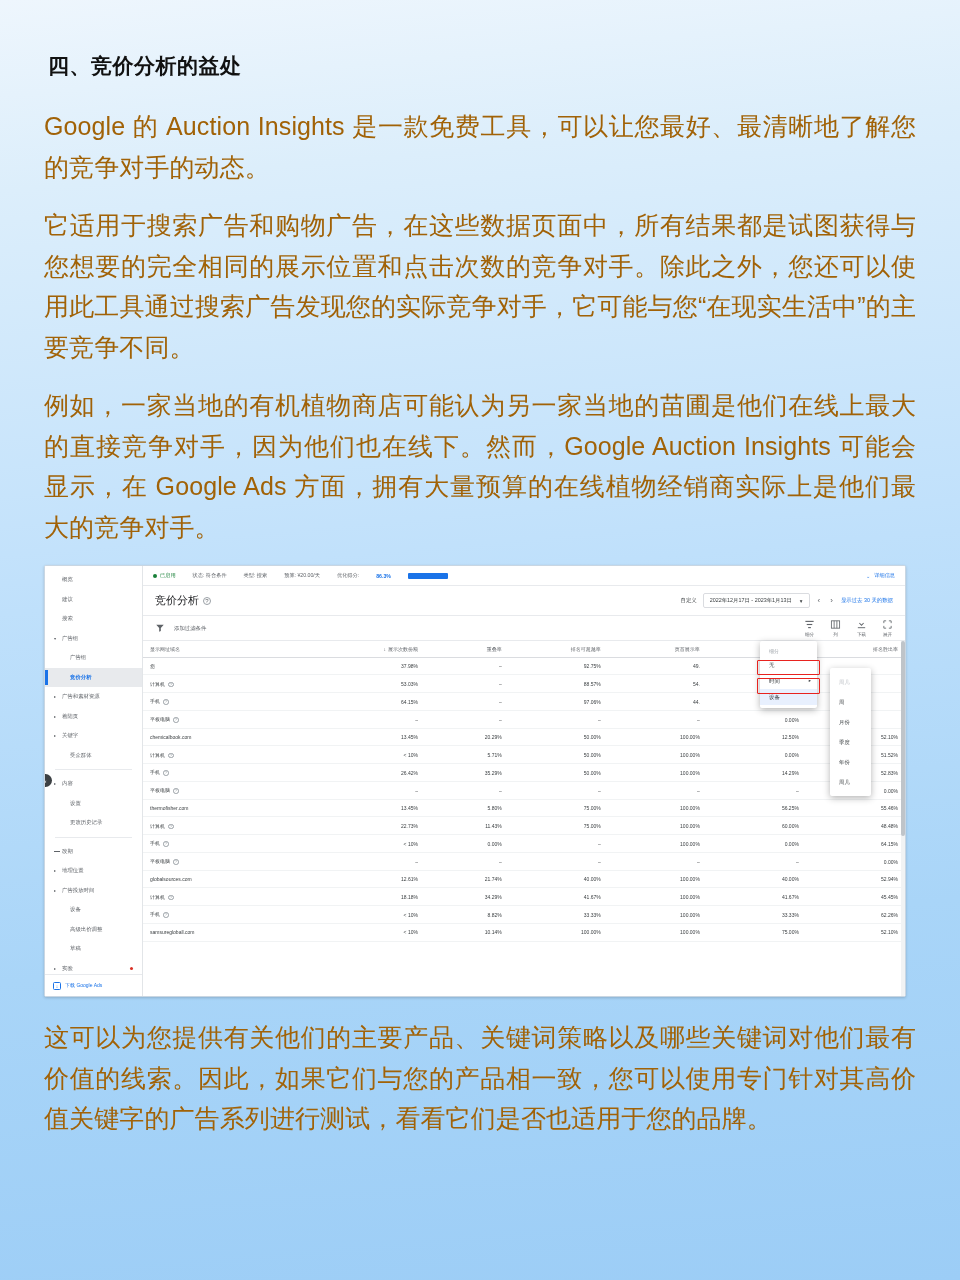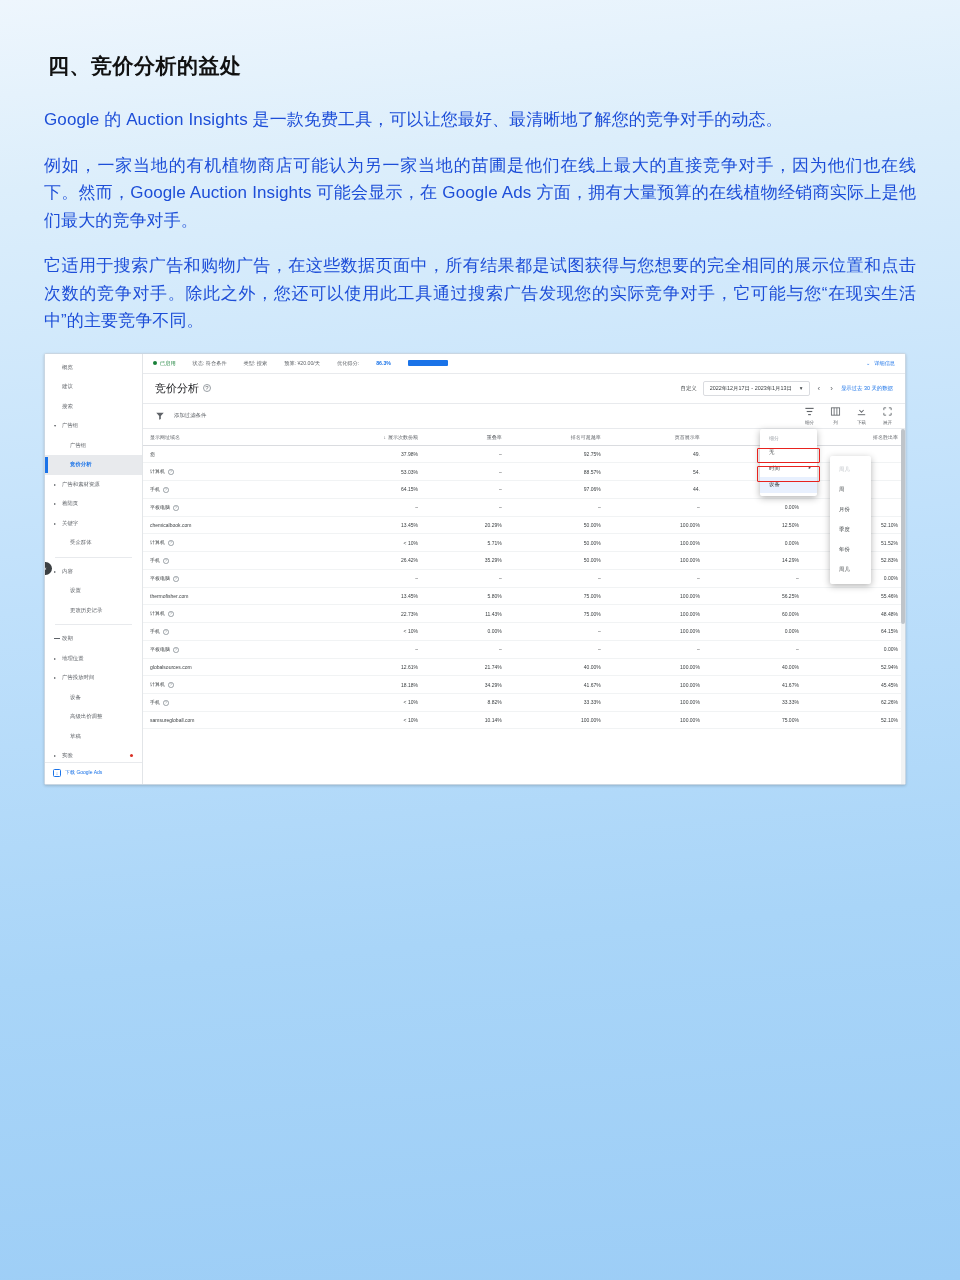--- a/index.html
+++ b/index.html
@@ -10,22 +10,22 @@
     color: #0d1114;
     overflow: hidden;
   }
   .page { width: 960px; height: 988px; position: relative; padding: 44px 44px 8px 44px; }
 
   h1.section-title {
     font-size: 21px; font-weight: bold; letter-spacing: .5px;
     margin: 8px 0 26px 4px; color: #111;
   }
   p.para {
-    font-size: 17px; line-height: 1.62; margin: 0 0 18px 0;
-    color: #1d4ed8; letter-spacing: .1px; text-align: justify;
+    font-size: 25px; line-height: 1.62; margin: 0 0 18px 0;
+    color: #a16207; letter-spacing: .1px; text-align: justify;
   }
 
   
   .shot {
     position: relative; margin: 14px 0 0 0; width: 862px; height: 432px;
     background: #fff; border: 1px solid #c9d6e2; border-radius: 2px;
     overflow: hidden; font-size: 5.2px; color: #3c4043;
     box-shadow: 0 1px 3px rgba(0,0,0,.18);
     display: flex; filter: blur(.18px);
   }
@@ -99,22 +99,22 @@
   .scrollbar .thumb { position: absolute; top: 0; left: 0; right: 0; height: 55%; background: #bfc4c9; border-radius: 2px; }
 </style>
 </head>
 <body>
 
 <div class="page">
 
   <h1 class="section-title">四、竞价分析的益处</h1>
 
   <p class="para">Google 的 Auction Insights 是一款免费工具，可以让您最好、最清晰地了解您的竞争对手的动态。</p>
+  <p class="para">它适用于搜索广告和购物广告，在这些数据页面中，所有结果都是试图获得与您想要的完全相同的展示位置和点击次数的竞争对手。除此之外，您还可以使用此工具通过搜索广告发现您的实际竞争对手，它可能与您“在现实生活中”的主要竞争不同。</p>
   <p class="para">例如，一家当地的有机植物商店可能认为另一家当地的苗圃是他们在线上最大的直接竞争对手，因为他们也在线下。然而，Google Auction Insights 可能会显示，在 Google Ads 方面，拥有大量预算的在线植物经销商实际上是他们最大的竞争对手。</p>
-  <p class="para">它适用于搜索广告和购物广告，在这些数据页面中，所有结果都是试图获得与您想要的完全相同的展示位置和点击次数的竞争对手。除此之外，您还可以使用此工具通过搜索广告发现您的实际竞争对手，它可能与您“在现实生活中”的主要竞争不同。</p>
 
   <div class="shot">
 
     <div class="sb">
       <div id="sb-list">
           <div class="sb-item">
             <span>概览</span>
           </div>
           <div class="sb-item">
             <span>建议</span>
@@ -459,13 +459,14 @@
             </tbody>
         </table>
         <div class="scrollbar">
             <div class="thumb"></div>
           </div>
       </div>
 
     </div>
   </div>
 
+  <p class="para" style="margin-top:20px">这可以为您提供有关他们的主要产品、关键词策略以及哪些关键词对他们最有价值的线索。因此，如果它们与您的产品相一致，您可以使用专门针对其高价值关键字的广告系列进行测试，看看它们是否也适用于您的品牌。</p>
 </div>
 
 </body></html>

